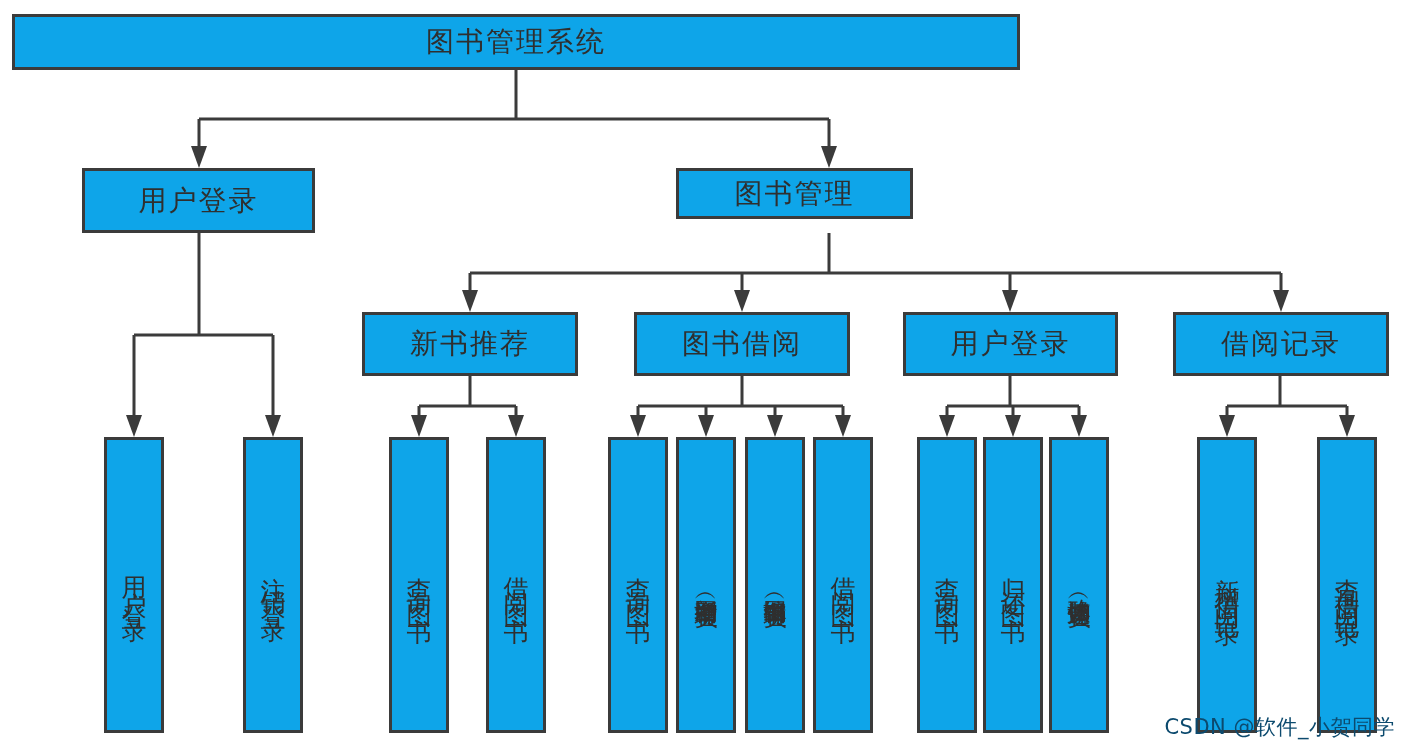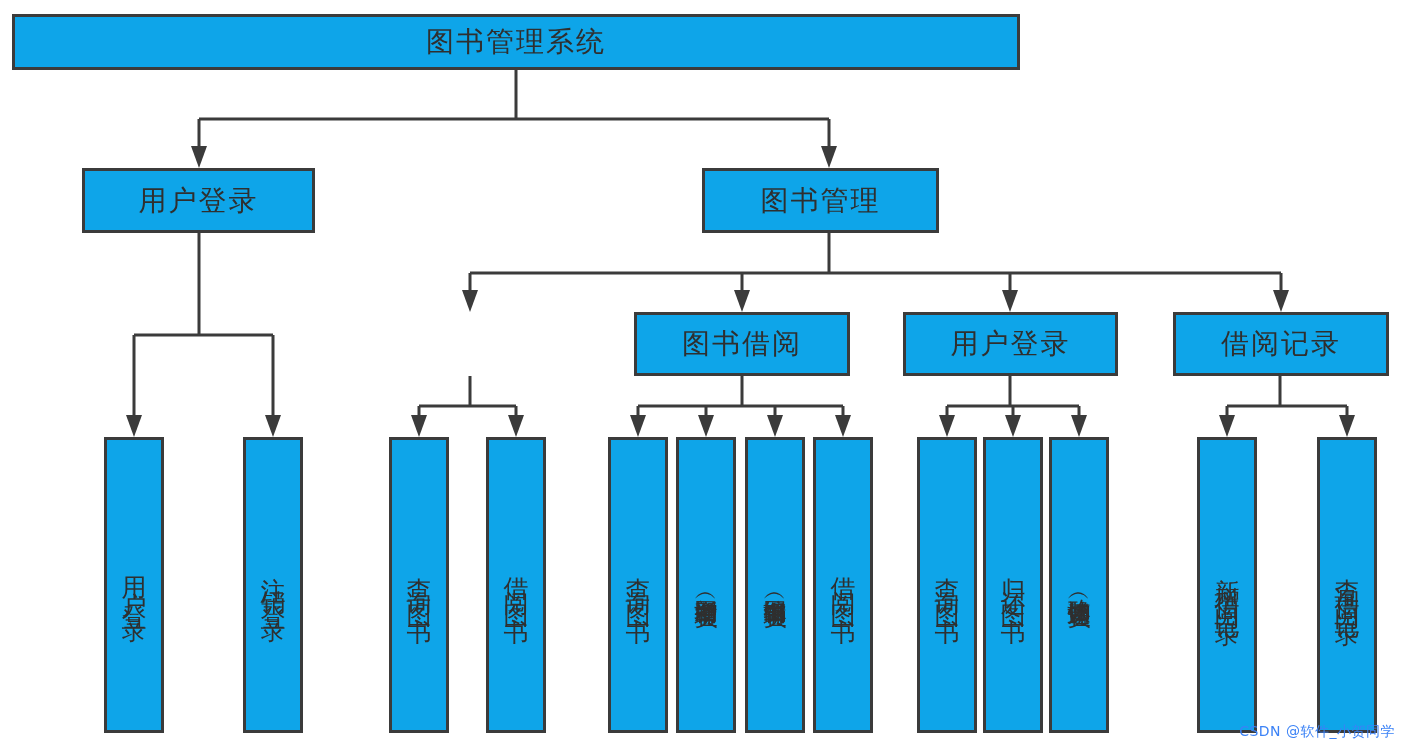--- a/index.html
+++ b/index.html
@@ -14,21 +14,21 @@
   }
   .hbox { font-size:28px; letter-spacing:2px; }
   .leaf { top:437px; width:60px; height:296px; font-size:25px; }
   .vt { writing-mode:vertical-lr; text-orientation:mixed; line-height:1; }
   .sp-wide  { letter-spacing:14px; }
   .sp-mid   { letter-spacing:9px; }
   .sp-tight { letter-spacing:1px; font-size:23px; }
   svg.connectors { position:absolute; left:0; top:0; pointer-events:none; }
   .watermark {
     position:absolute; right:10px; bottom:6px;
-    font-size:14px; color:#3b82f6; letter-spacing:0.5px; white-space:nowrap;
+    font-size:21px; color:#0c4a6e; letter-spacing:0.5px; white-space:nowrap;
   }
 </style>
 </head>
 <body>
 
 <div class="stage">
 
   <svg class="connectors" width="1405" height="747" viewBox="0 0 1405 747">
       <path d="M 516 70 V 119 M 199 119 H 829 M 199 119 V 148 M 829 119 V 148 M 199 233 V 335 M 134 335 H 273 M 134 335 V 417 M 273 335 V 417 M 829 233 V 273 M 470 273 H 1281 M 470 273 V 292 M 742 273 V 292 M 1010 273 V 292 M 1281 273 V 292 M 470 376 V 406 M 419 406 H 516 M 419 406 V 417 M 516 406 V 417 M 742 376 V 406 M 638 406 H 843 M 638 406 V 417 M 706 406 V 417 M 775 406 V 417 M 843 406 V 417 M 1010 376 V 406 M 947 406 H 1079 M 947 406 V 417 M 1013 406 V 417 M 1079 406 V 417 M 1280 376 V 406 M 1227 406 H 1347 M 1227 406 V 417 M 1347 406 V 417 " stroke="#3b3b3b" stroke-width="3" fill="none"></path>
       <polygon points="191,146 207,146 199,168" fill="#3b3b3b"></polygon>
@@ -52,24 +52,27 @@
       <polygon points="1339,415 1355,415 1347,437" fill="#3b3b3b"></polygon>
     </svg>
 
   <div class="box hbox" style="left:12px;top:14px;width:1008px;height:56px">
     <span>图书管理系统</span>
   </div>
 
   <div class="box hbox" style="left:82px;top:168px;width:233px;height:65px">
     <span>用户登录</span>
   </div>
-  <div class="box hbox" style="left:702px;top:168px;width:237px;height:65px">
+  <div class="box hbox" style="left:676px;top:168px;width:237px;height:51px">
     <span>图书管理</span>
   </div>
 
+  <div class="box hbox" style="left:362px;top:312px;width:216px;height:64px">
+    <span>新书推荐</span>
+  </div>
   <div class="box hbox" style="left:634px;top:312px;width:216px;height:64px">
     <span>图书借阅</span>
   </div>
   <div class="box hbox" style="left:903px;top:312px;width:215px;height:64px">
     <span>用户登录</span>
   </div>
   <div class="box hbox" style="left:1173px;top:312px;width:216px;height:64px">
     <span>借阅记录</span>
   </div>
 

